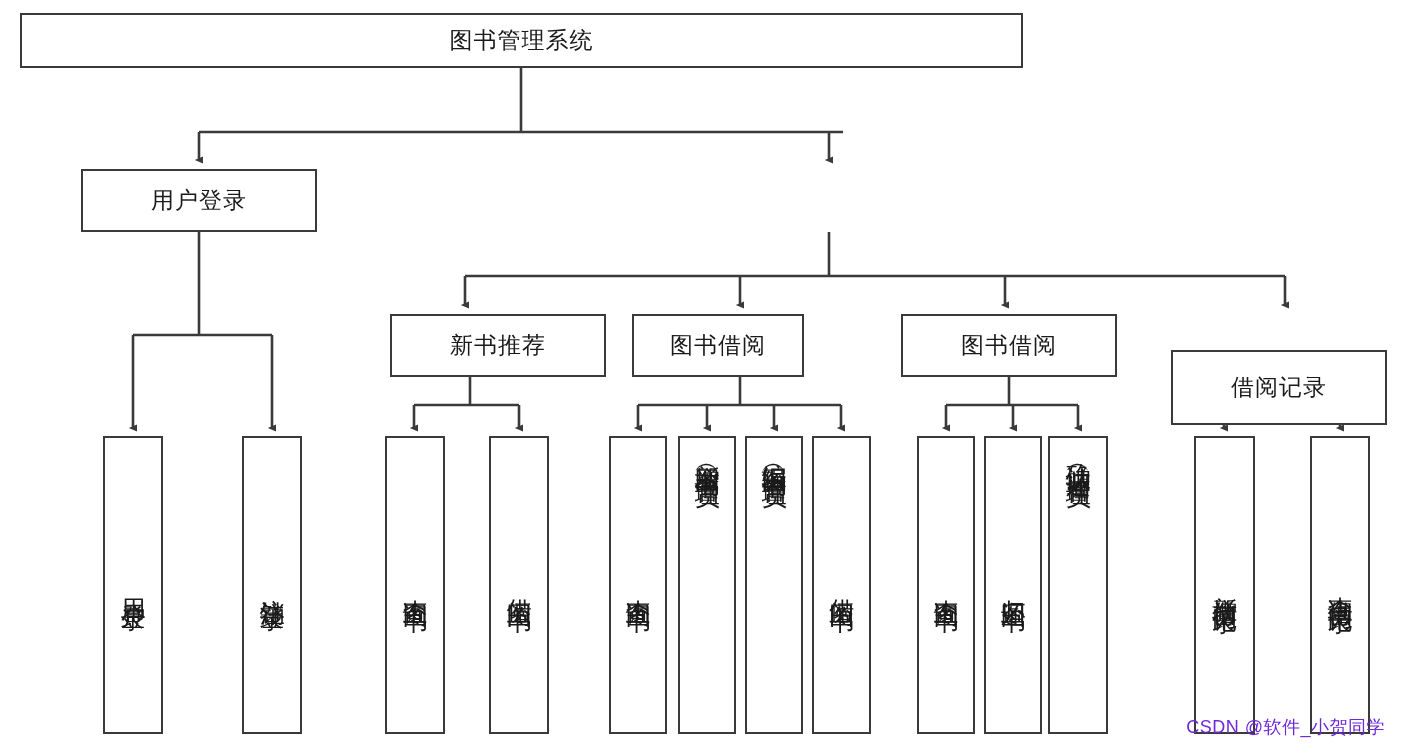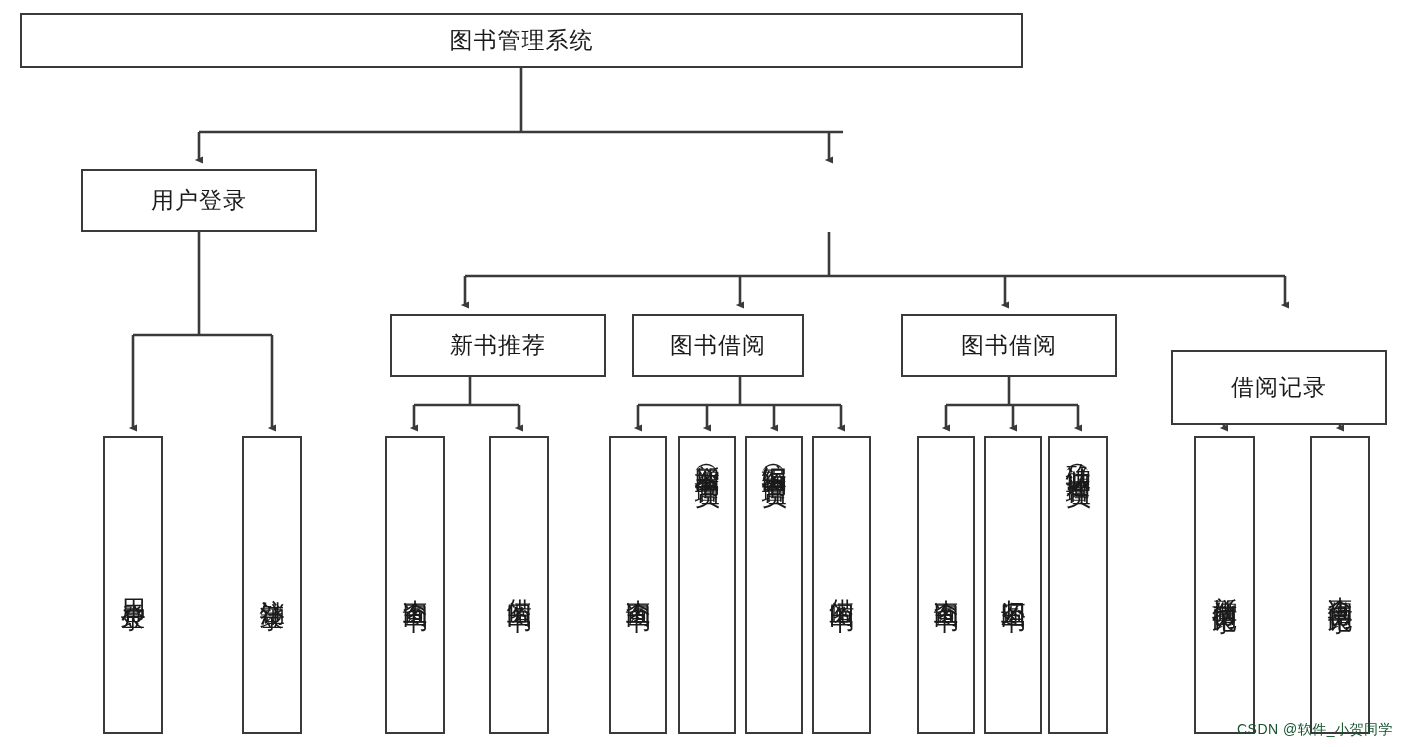--- a/index.html
+++ b/index.html
@@ -54,24 +54,24 @@
     font-size: 25px;
     letter-spacing: 3px;
     white-space: nowrap;
   }
   .node.vertical.centered {
     align-items: center;
     padding-top: 0;
   }
   #watermark {
     position: absolute;
-    right: 12px;
+    right: 20px;
     bottom: 8px;
-    font-size: 14px;
-    color: #14532d;
+    font-size: 18px;
+    color: #6d28d9;
     letter-spacing: 0.5px;
     z-index: 5;
     white-space: nowrap;
   }
 </style>
 </head>
 <body>
 
 <div id="diagram-root">
 

